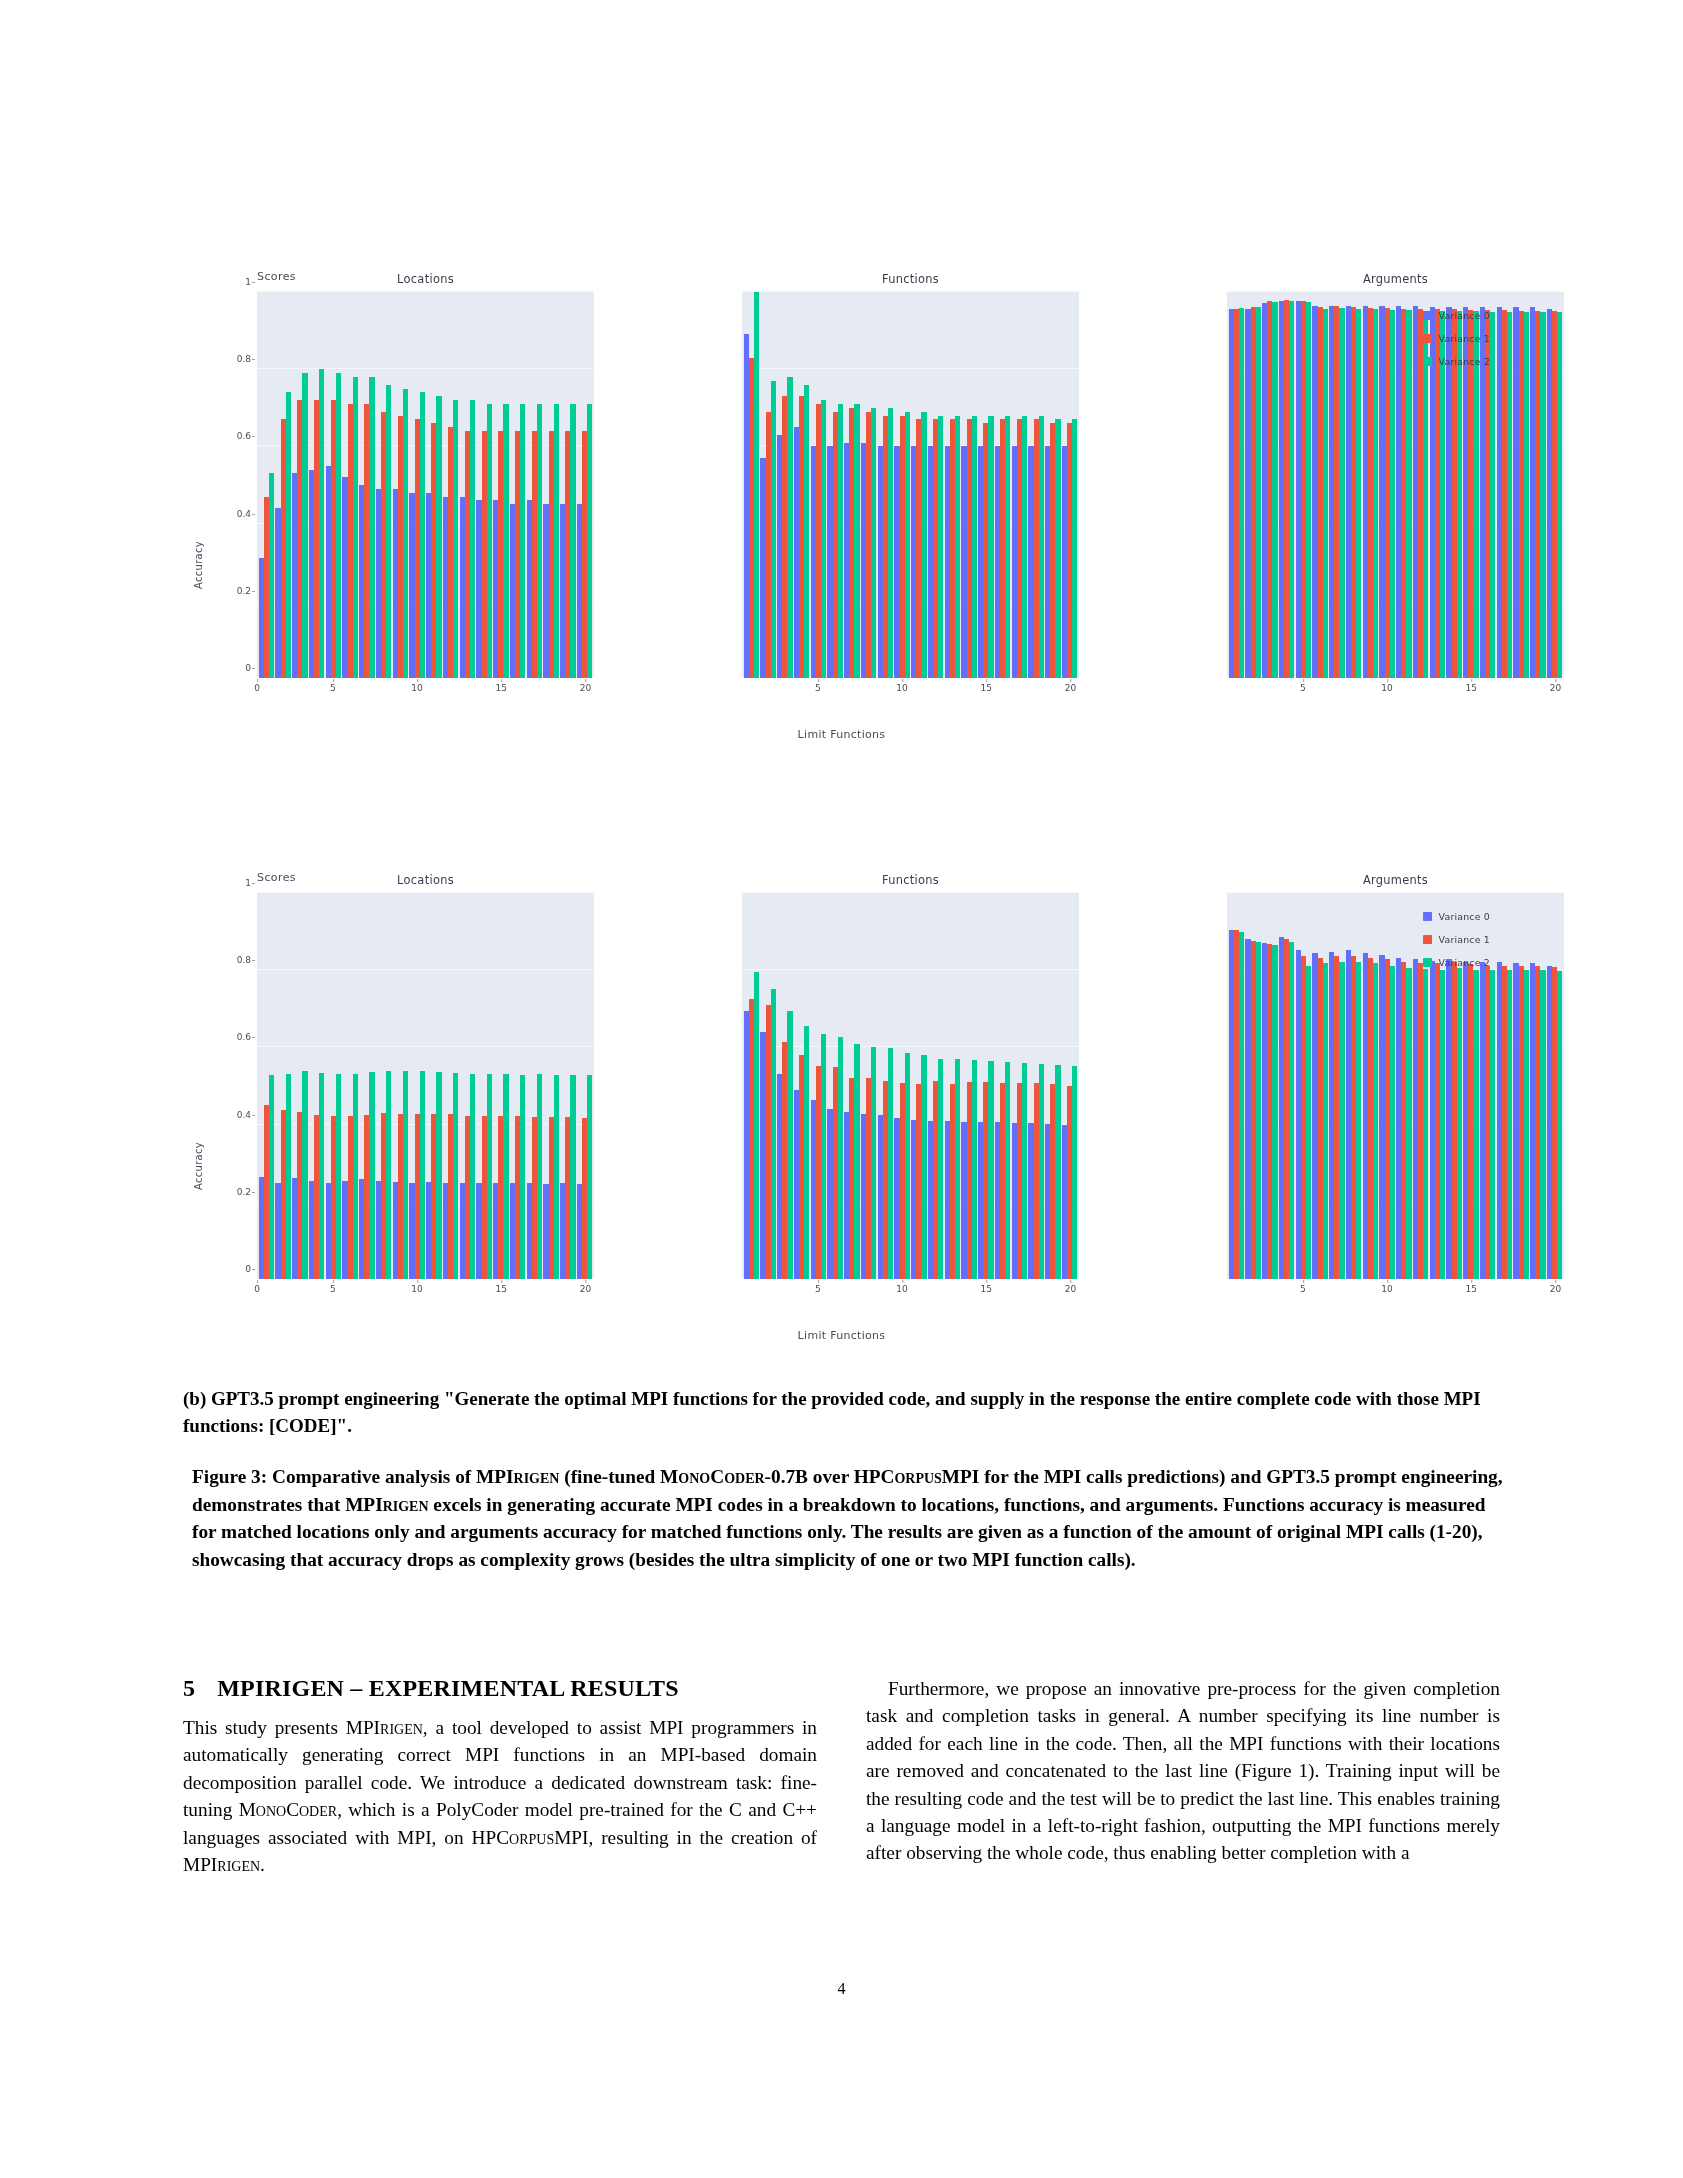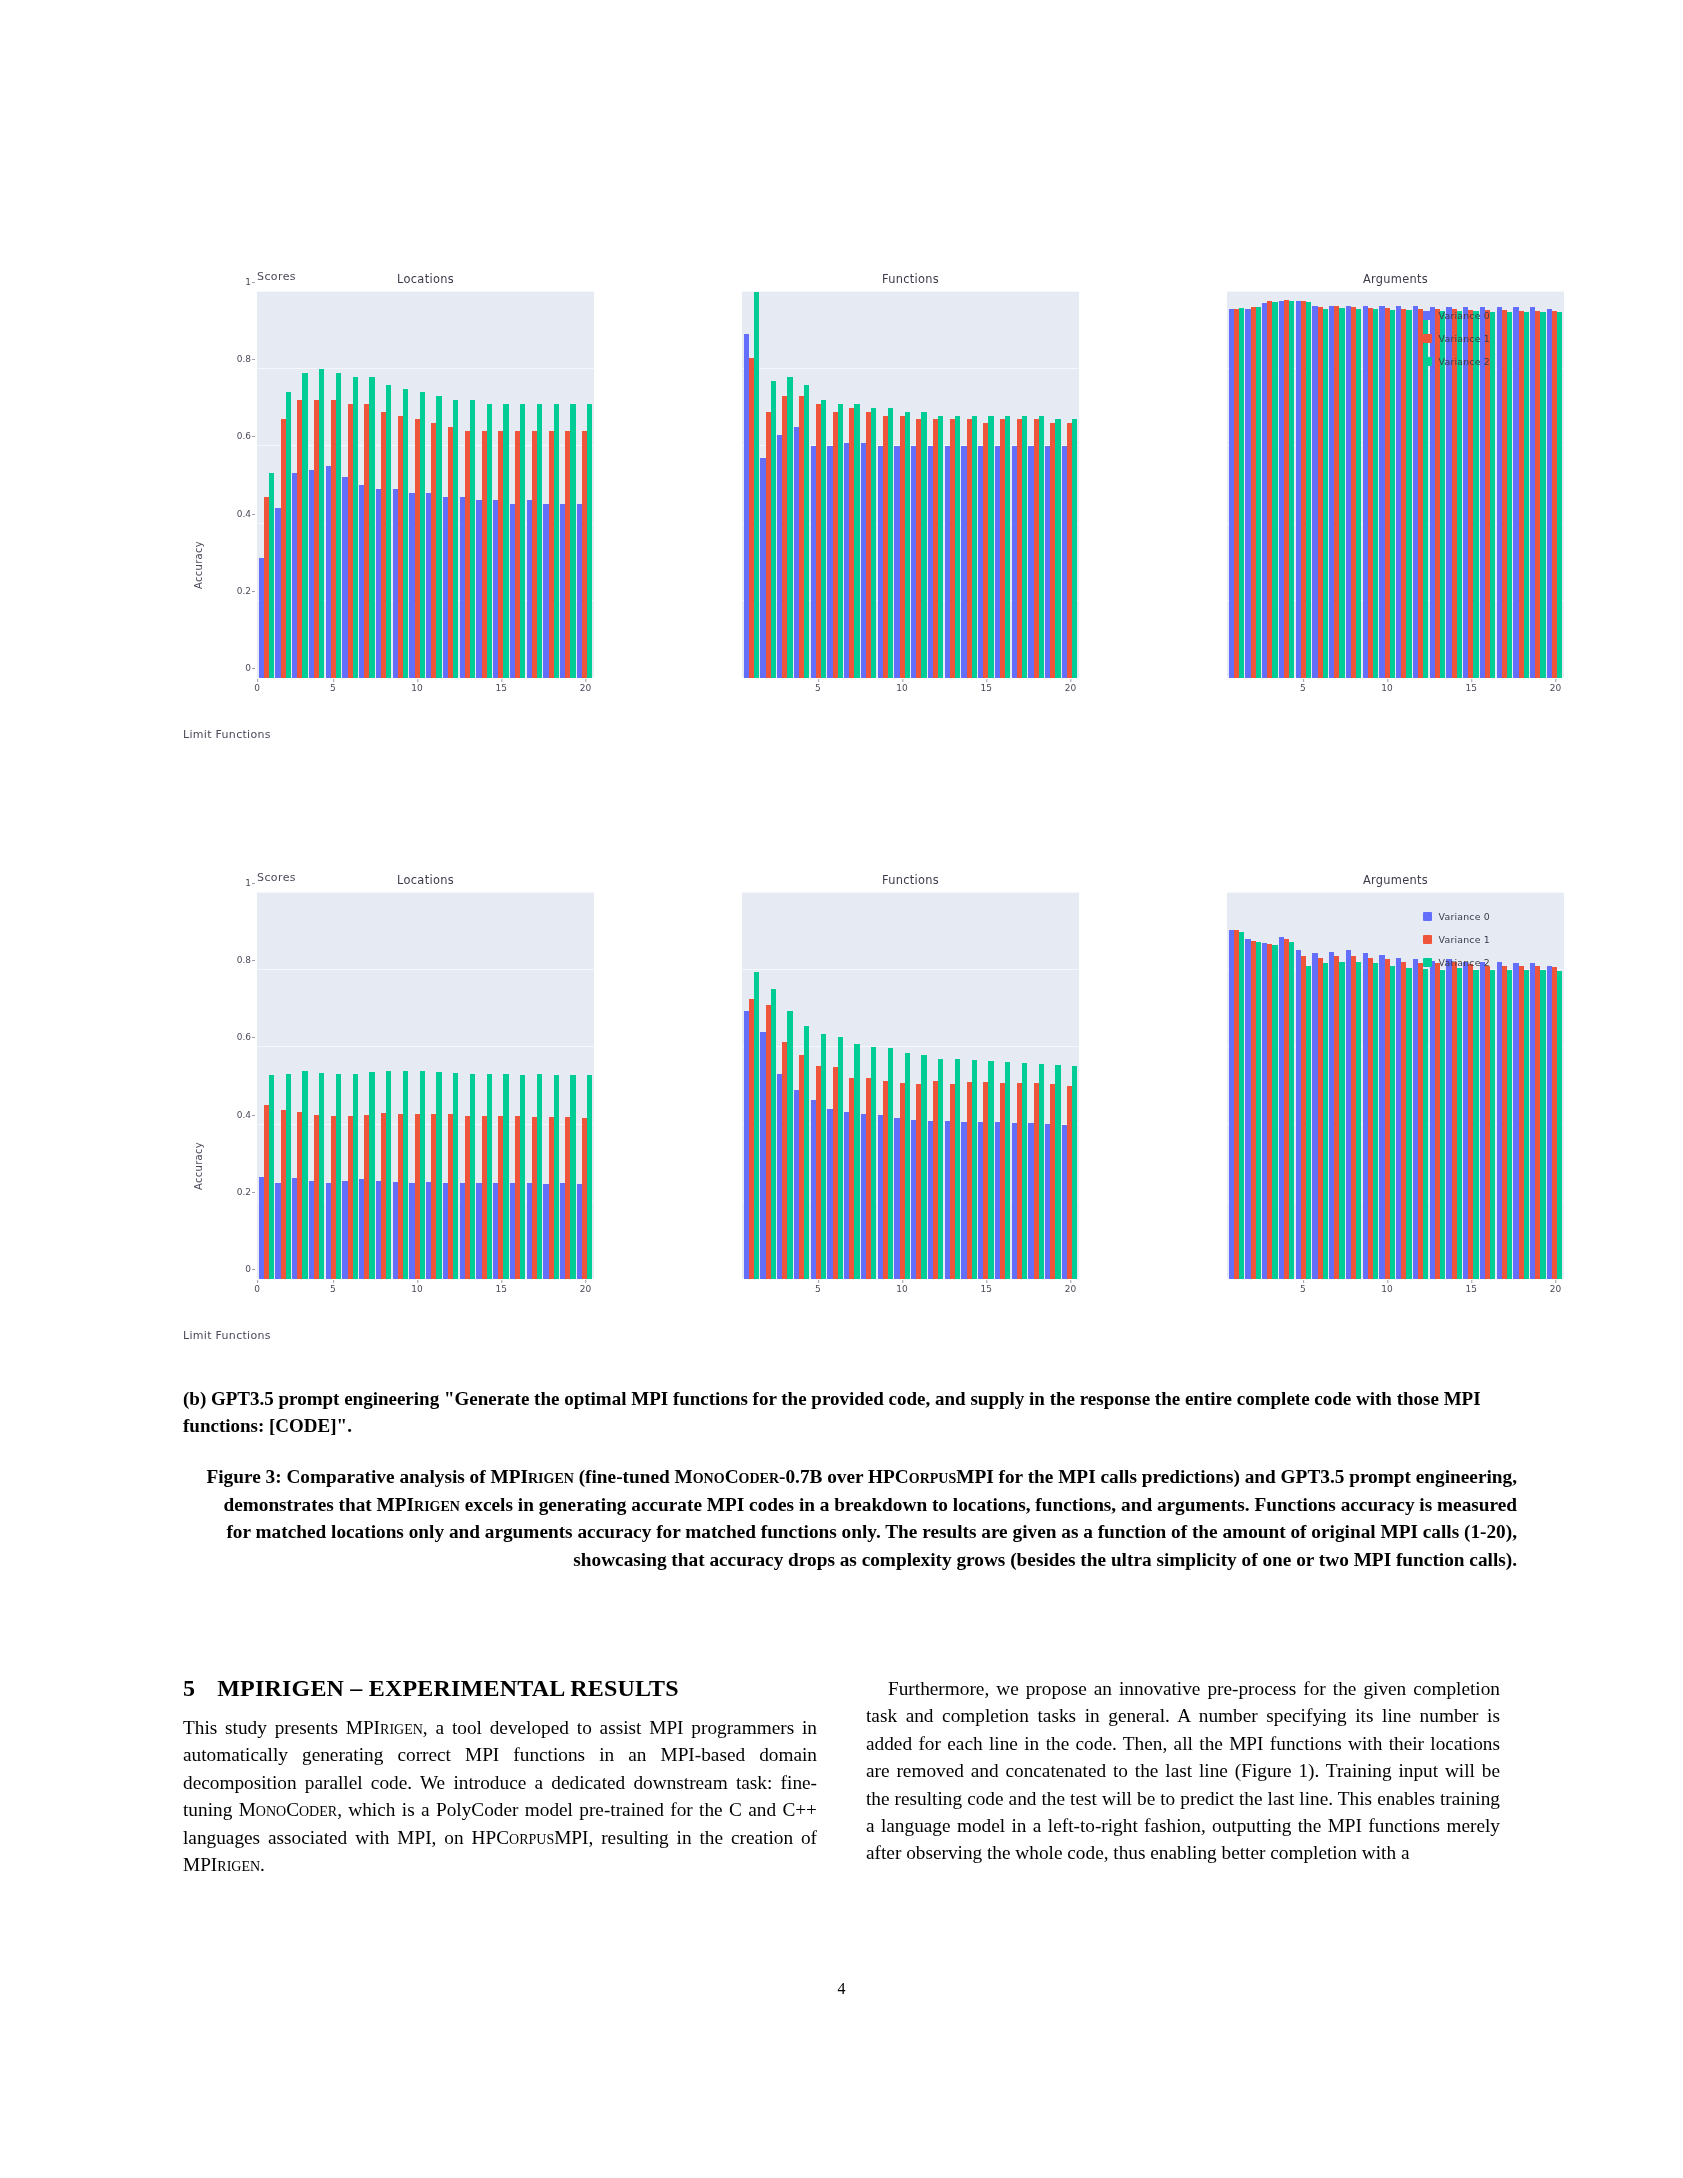--- a/index.html
+++ b/index.html
@@ -59,21 +59,21 @@
     transform-origin: left top;
     white-space: nowrap;
     letter-spacing: 0.3px;
   }
 
   .xaxis-title {
     position: absolute;
     left: 0;
     right: 0;
     bottom: 6px;
-    text-align: left;
+    text-align: center;
     font-size: 11px;
     color: #4a4a5a;
     letter-spacing: 0.3px;
   }
 
   
   .panel {
     position: absolute;
     top: 40px;
     height: 386px;
@@ -209,27 +209,27 @@
     left: 183px;
     width: 1317px;
     top: 1386px;
     font-size: 19px;
     font-weight: bold;
     line-height: 1.42;
     text-align: left;
   }
   .figure-caption {
     position: absolute;
-    left: 200px;
+    left: 192px;
     width: 1317px;
     top: 1463px;
     font-size: 19.3px;
     font-weight: bold;
     line-height: 1.43;
-    text-align: right;
+    text-align: left;
   }
 
   .sc { font-variant: small-caps; }
 
   .section-heading {
     position: absolute;
     left: 183px;
     width: 634px;
     top: 1675px;
     font-size: 24px;

